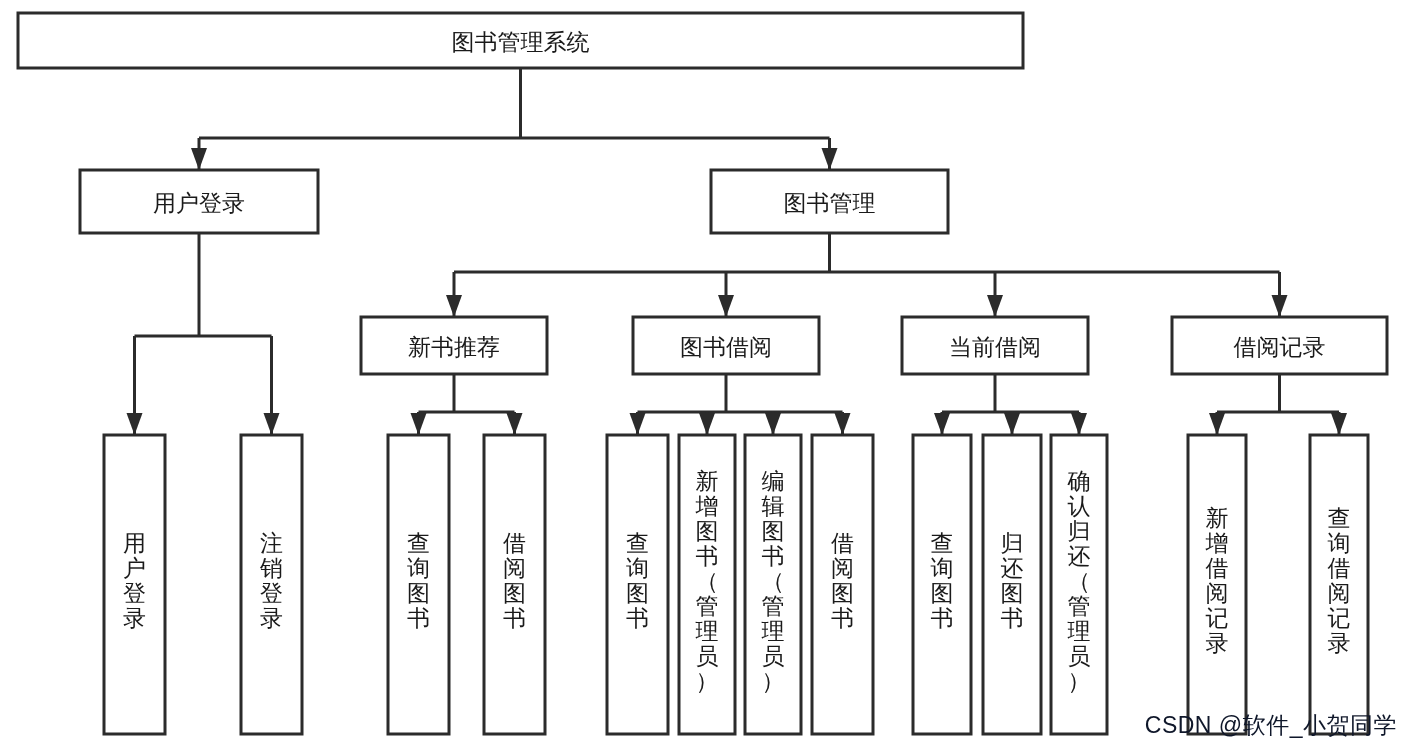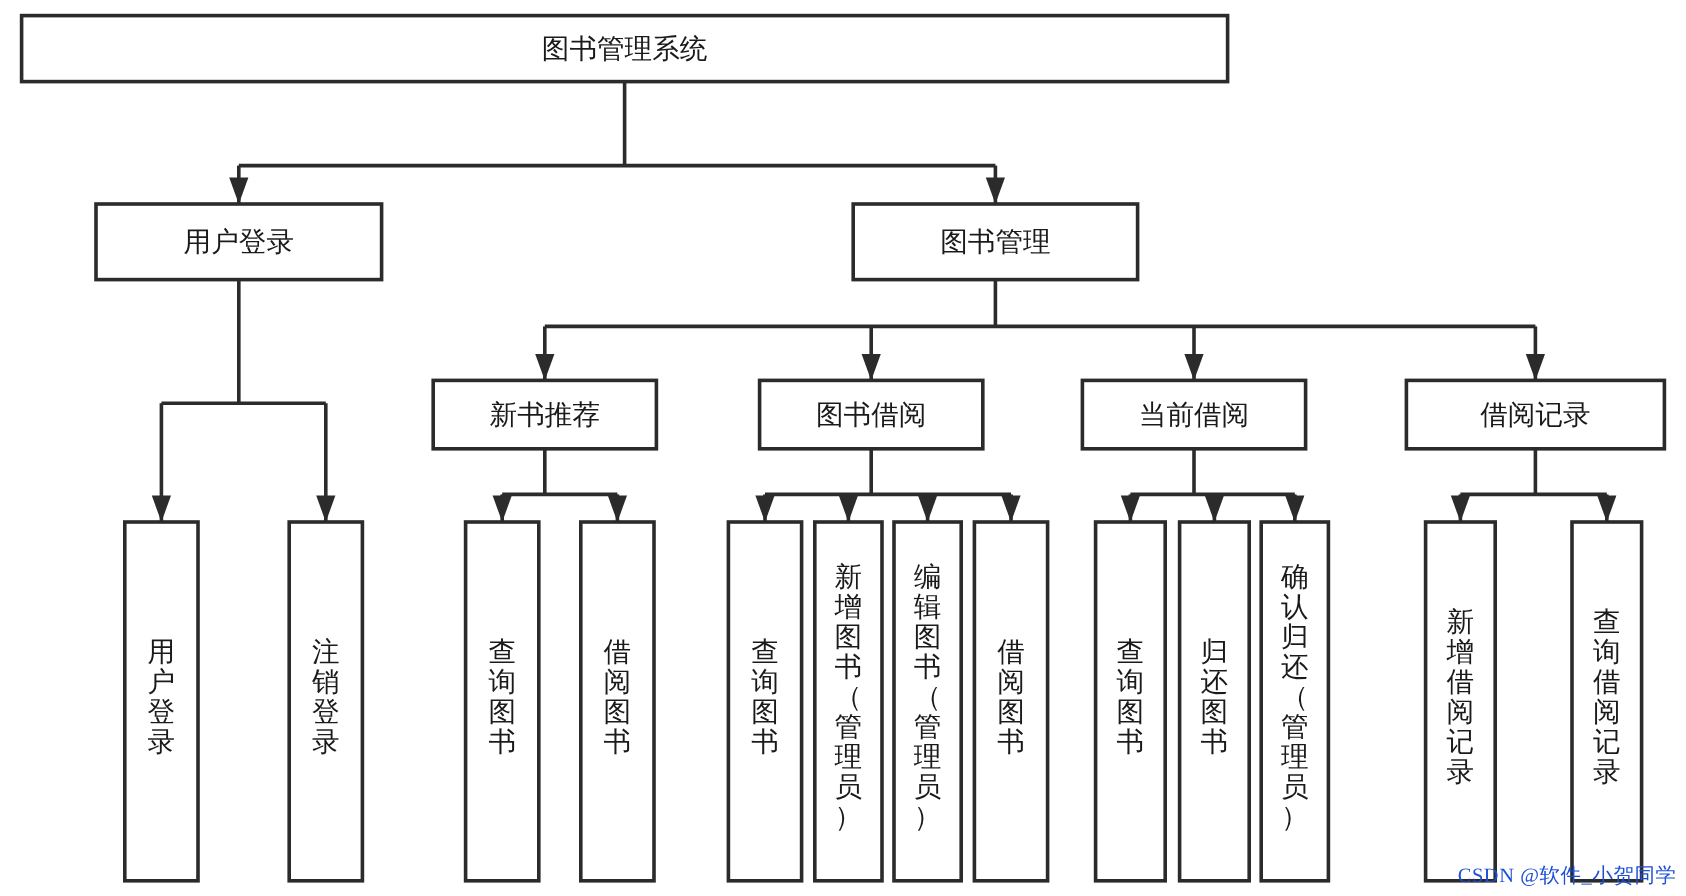--- a/index.html
+++ b/index.html
@@ -53,23 +53,23 @@
   .node-label-v {
     fill: #1a1a1a;
     font-family: "DejaVu Sans", "Liberation Sans", sans-serif;
     font-size: 23px;
     text-anchor: middle;
   }
   .watermark-text {
     position: absolute;
     right: 8px;
     bottom: 6px;
-    font-family: Liberation Serif, serif;
-    font-size: 17px;
-    color: #1d4ed8;
+    font-family: Liberation Sans, sans-serif;
+    font-size: 23px;
+    color: #0f172a;
     letter-spacing: 0.5px;
     white-space: nowrap;
     user-select: none;
   }
 </style>
 </head>
 <body>
 
 <div id="diagram-root">
 

